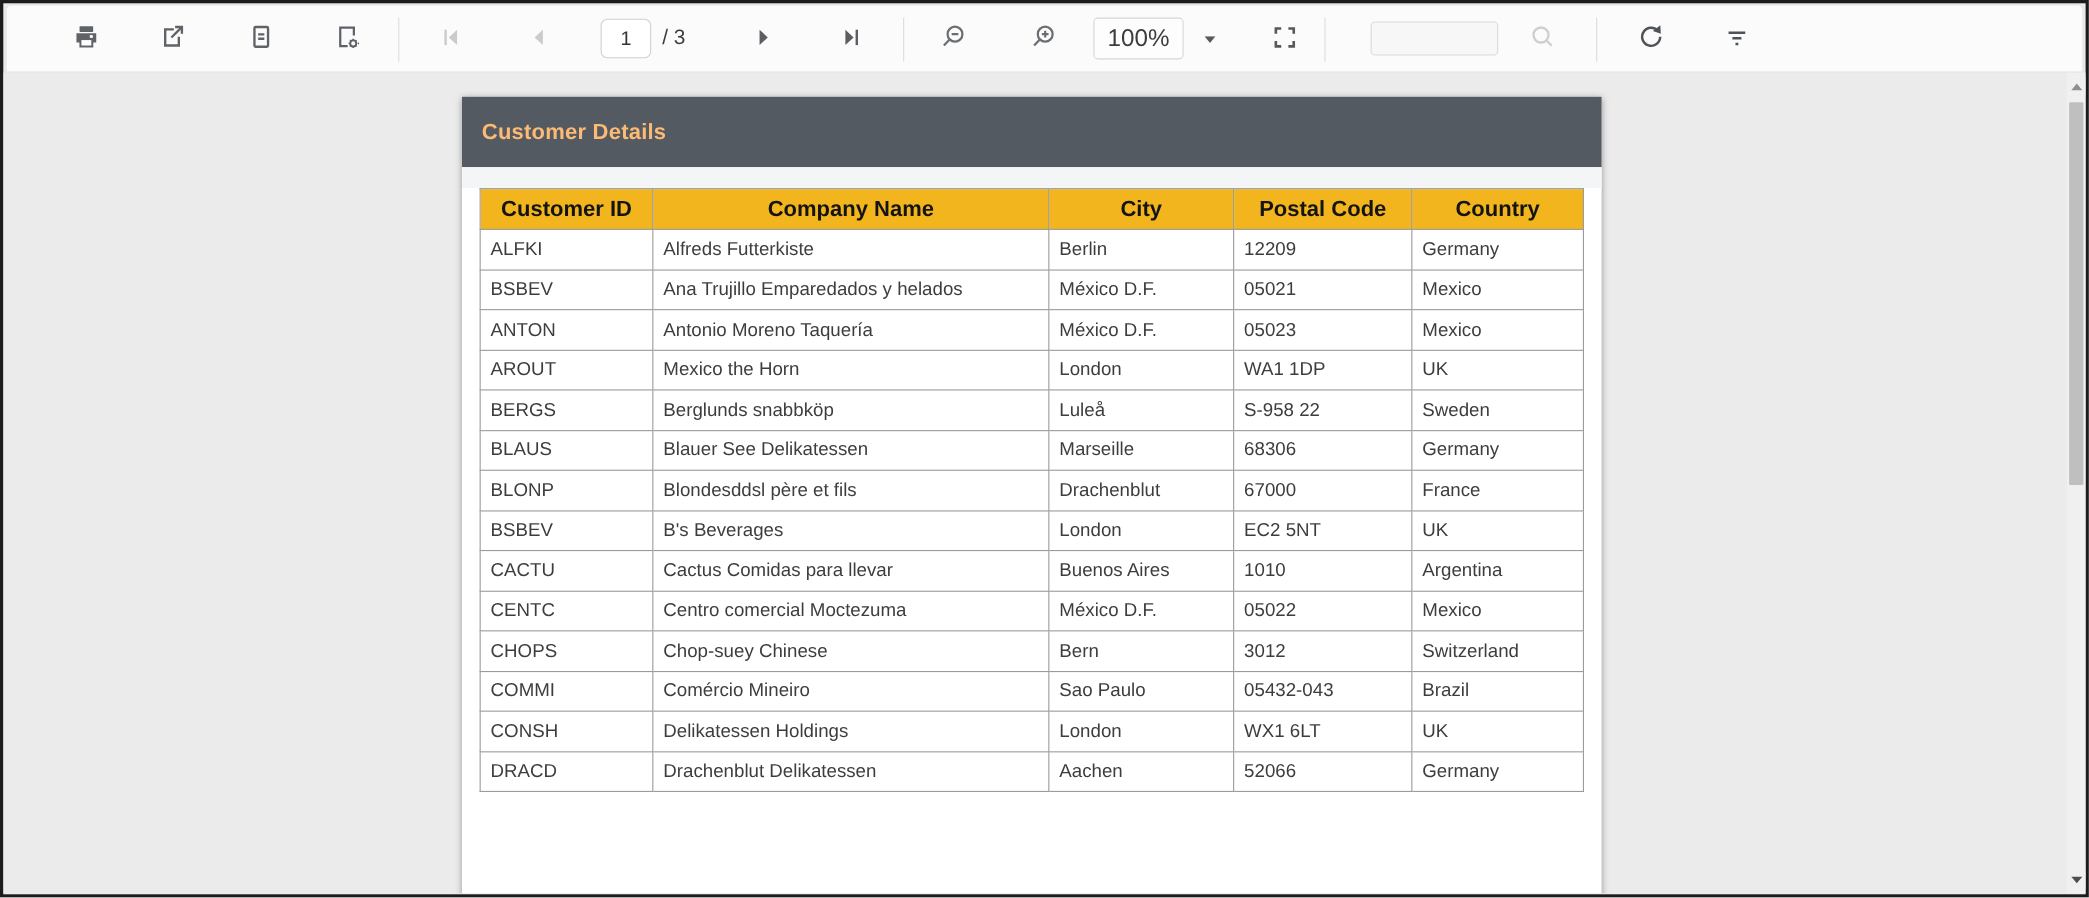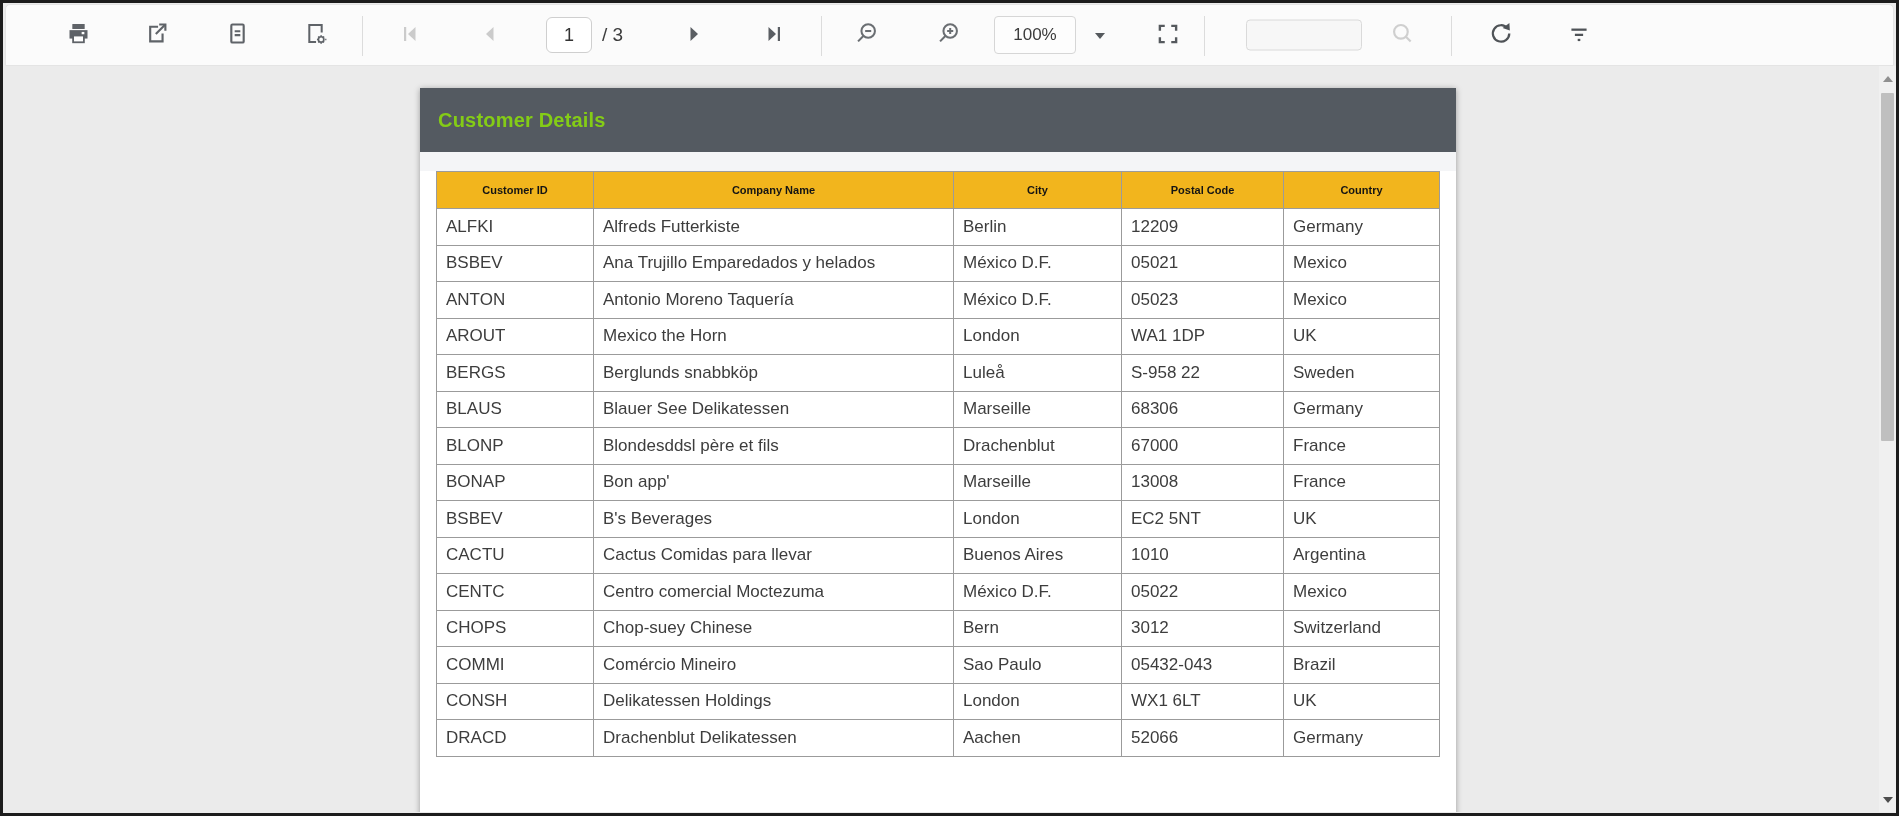--- a/index.html
+++ b/index.html
@@ -42,21 +42,21 @@
     background: #ffffff; outline: none;
   }
   .page-count {
     position: absolute; top: 50%; transform: translateY(-50%);
     left: 596px; font-size: 19px; color: #3c3c3c; white-space: pre;
   }
   .zoom-box {
     position: absolute; top: 50%; transform: translateY(-50%);
     left: 988px; width: 82px; height: 38px;
     border: 1px solid #d6d6d6; border-radius: 4px;
-    background: #fdfdfd; color: #3c3c3c; font-size: 17px;
+    background: #fdfdfd; color: #3c3c3c; font-size: 22px;
     display: flex; align-items: center; justify-content: center;
     cursor: pointer;
   }
   .zoom-caret {
     position: absolute; top: 50%; transform: translate(-50%,-50%);
     left: 1094px; cursor: pointer; border: none; background: transparent;
     width: 24px; height: 24px; display:flex; align-items:center; justify-content:center;
   }
   .search-box {
     position: absolute; top: 50%; transform: translateY(-50%);
@@ -77,42 +77,42 @@
     width: 1036px; height: 980px;
     background: #ffffff;
     box-shadow: 0 1px 6px rgba(0,0,0,0.35);
   }
   .report-title-bar {
     height: 64px; background: #545a61;
     display: flex; align-items: center;
     padding-left: 18px;
   }
   .report-title-bar h1 {
-    color: #84cc16; font-size: 20px; font-weight: bold;
+    color: #fdba74; font-size: 20px; font-weight: bold;
     letter-spacing: 0.2px;
     text-align: center;
   }
   .report-gap { height: 19px; background: #f4f5f7; }
   table.customer-table {
     margin-left: 16px;
     width: 1003px;
     border-collapse: collapse;
     table-layout: fixed;
     background: #ffffff;
   }
   .customer-table col:nth-child(1){ width:157px; }
   .customer-table col:nth-child(2){ width:360px; }
   .customer-table col:nth-child(3){ width:168px; }
   .customer-table col:nth-child(4){ width:162px; }
   .customer-table col:nth-child(5){ width:156px; }
   .customer-table th {
     height: 37px;
     background: #f2b51d;
     border: 1px solid #9b9b9b;
-    font-size: 11px; font-weight: bold; color: #141414;
+    font-size: 20px; font-weight: bold; color: #141414;
     text-align: center;
   }
   .customer-table td {
     height: 36.5px;
     border: 1px solid #9b9b9b;
     font-size: 17px; color: #3d3d3d;
     padding: 0 9px;
     white-space: nowrap; overflow: hidden;
     background: #ffffff;
   }
@@ -408,27 +408,20 @@
               <td>Germany</td>
             </tr>
             <tr>
               <td>BLONP</td>
               <td>Blondesddsl père et fils</td>
               <td>Drachenblut</td>
               <td>67000</td>
               <td>France</td>
             </tr>
             <tr>
-              <td>BONAP</td>
-              <td>Bon app'</td>
-              <td>Marseille</td>
-              <td>13008</td>
-              <td>France</td>
-            </tr>
-            <tr>
               <td>BSBEV</td>
               <td>B's Beverages</td>
               <td>London</td>
               <td>EC2 5NT</td>
               <td>UK</td>
             </tr>
             <tr>
               <td>CACTU</td>
               <td>Cactus Comidas para llevar</td>
               <td>Buenos Aires</td>

